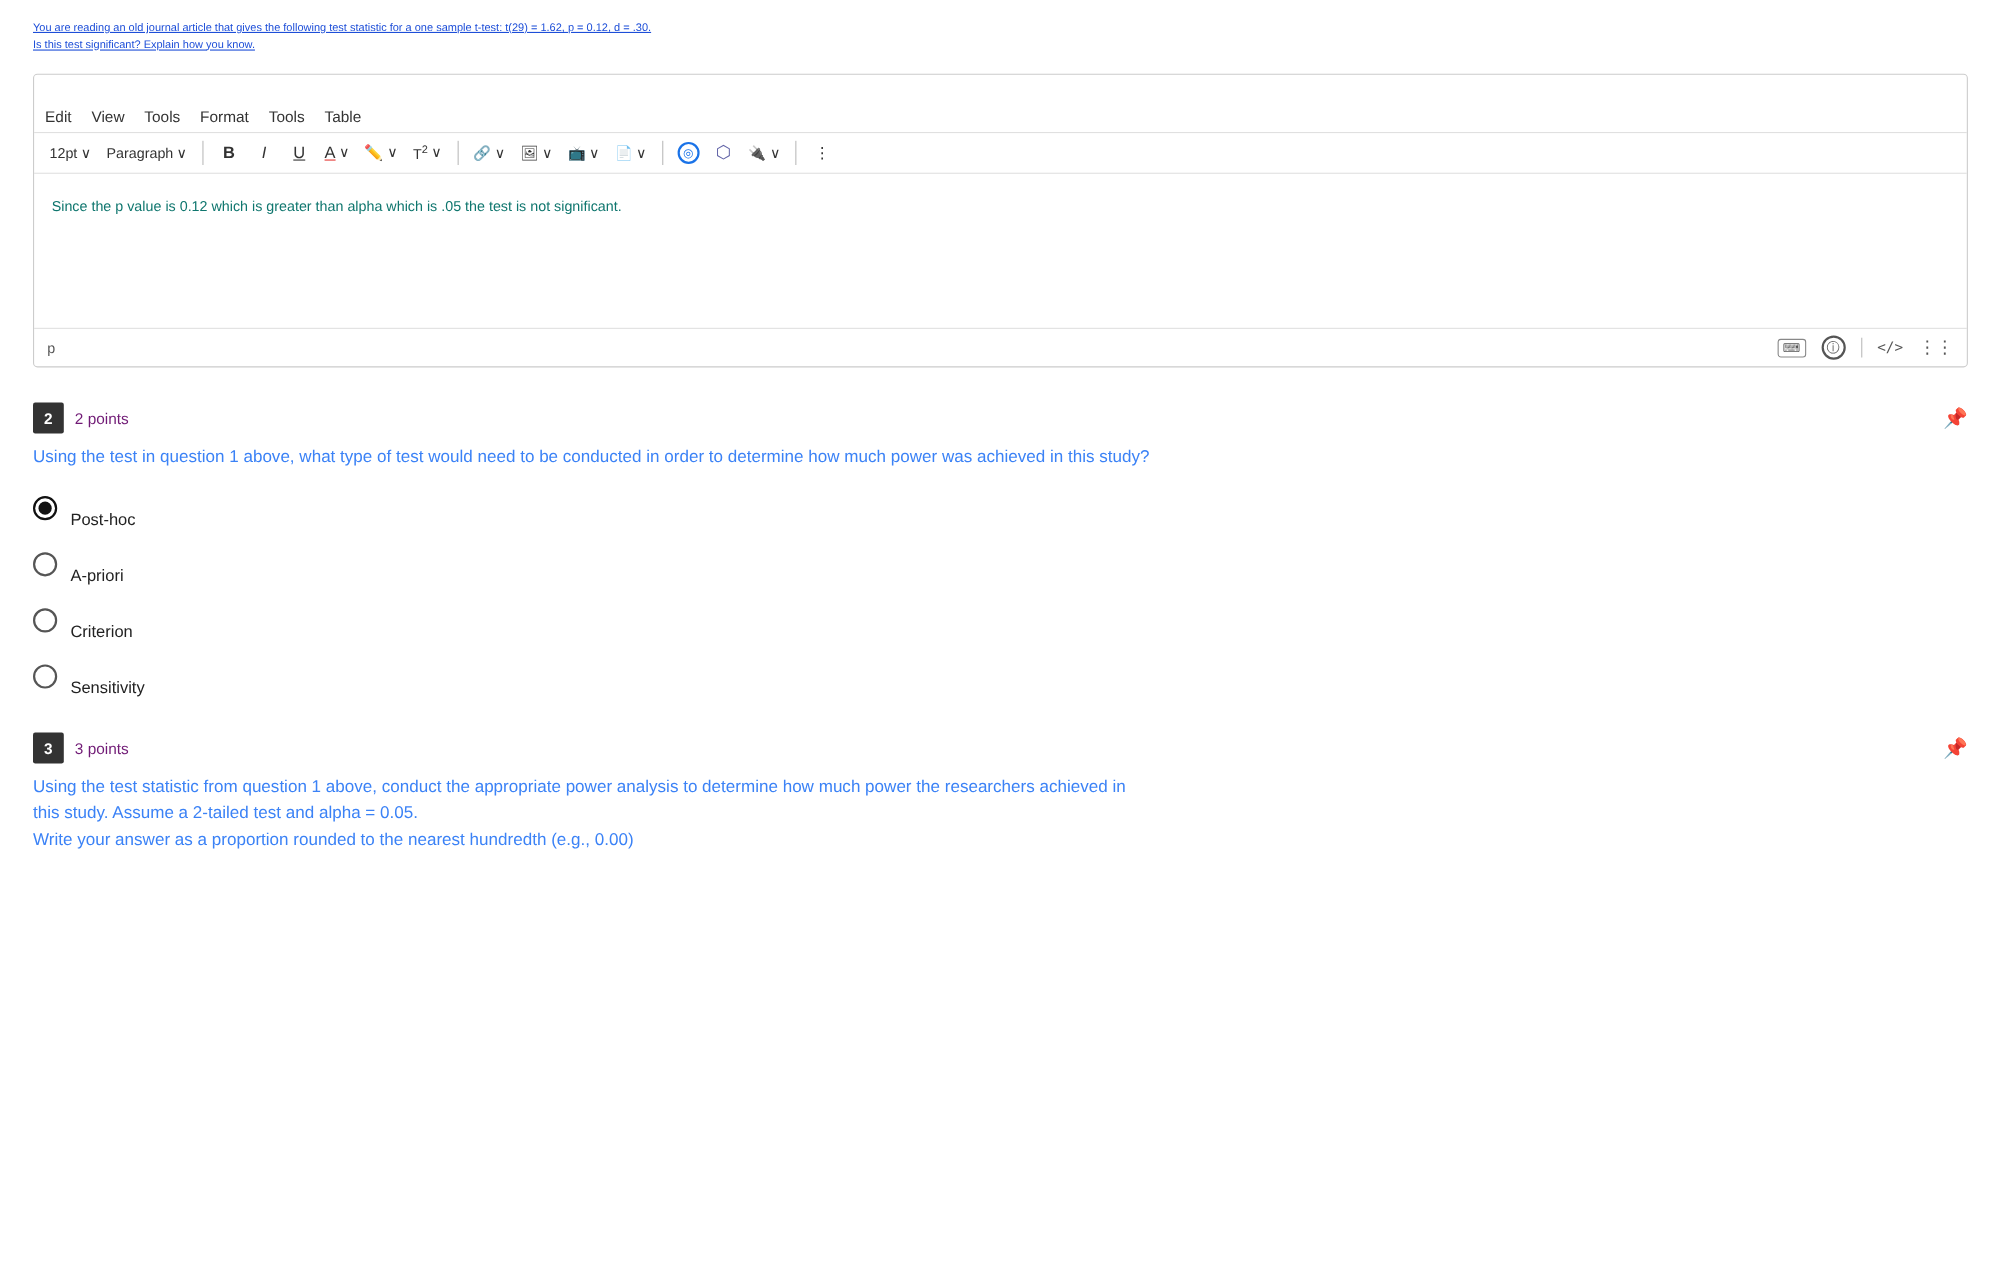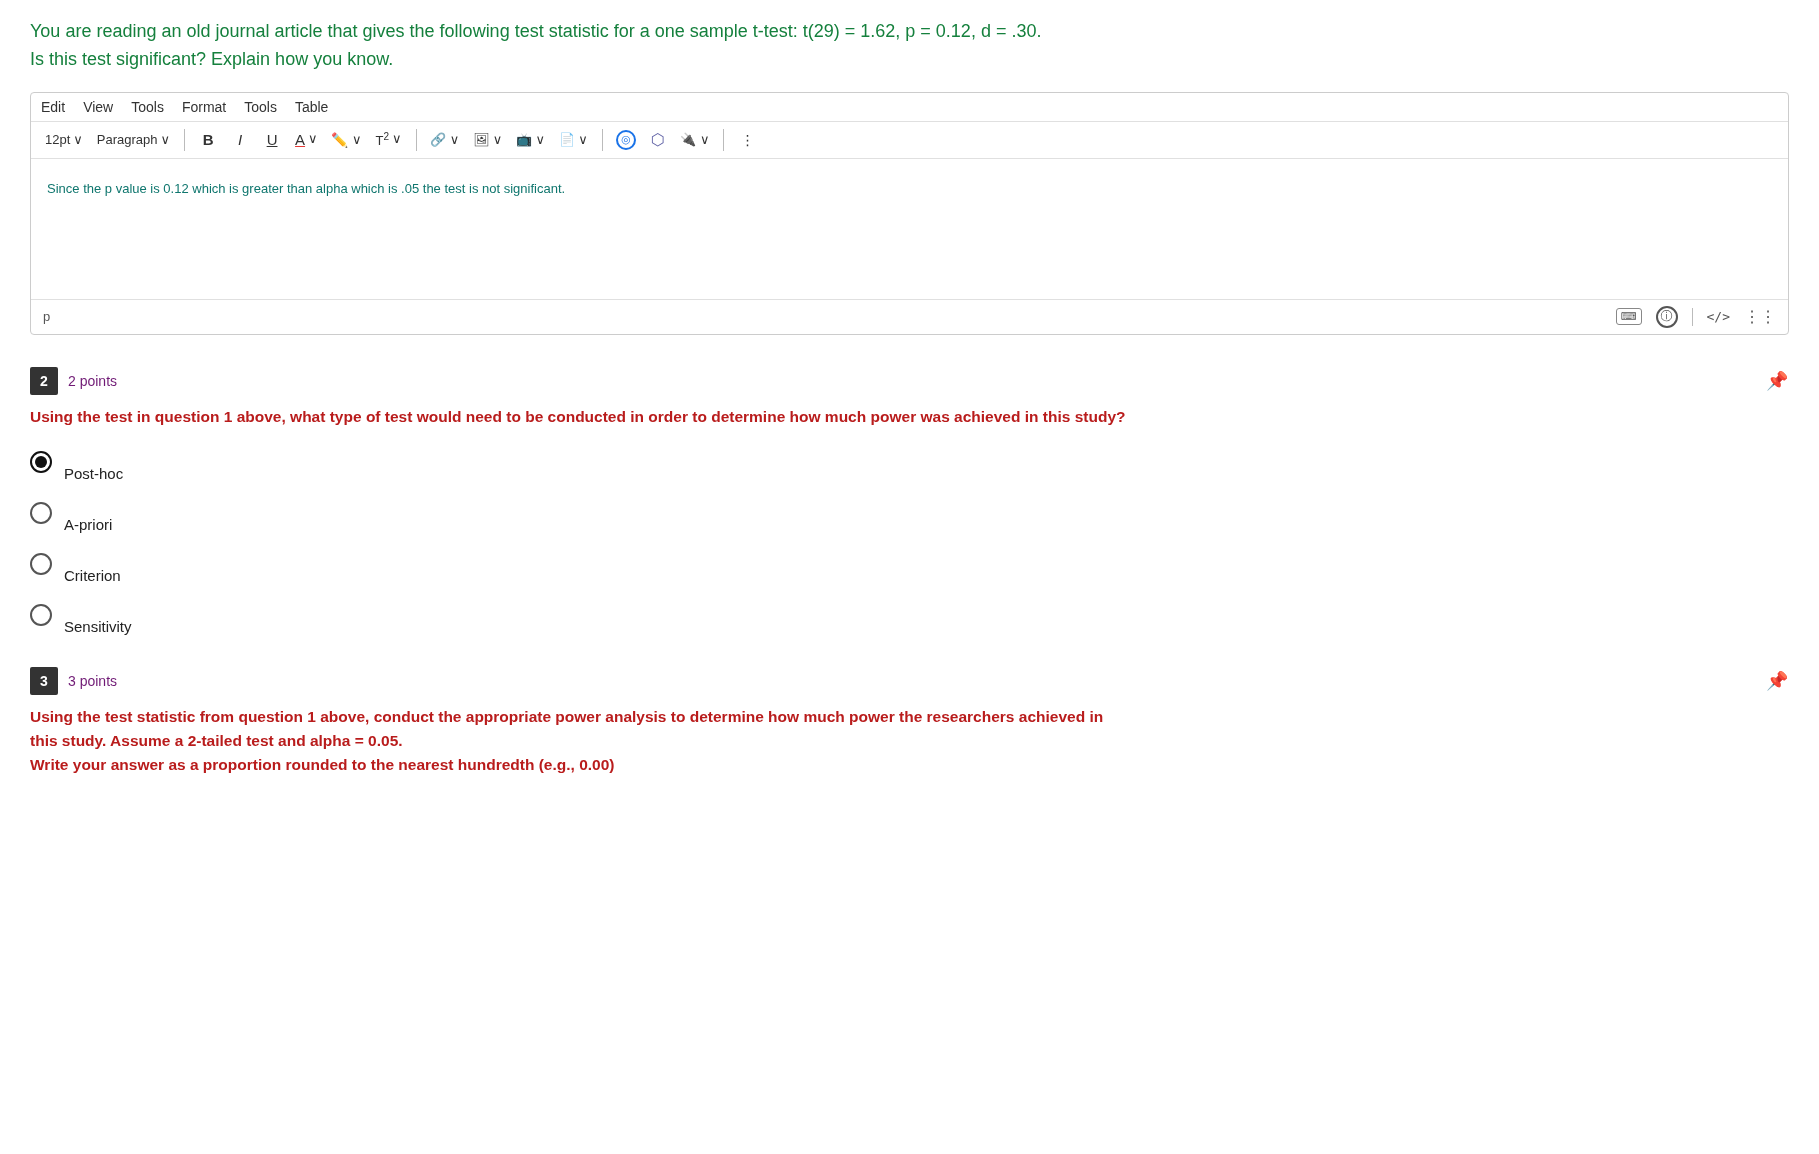--- a/index.html
+++ b/index.html
@@ -13,39 +13,41 @@
     }
 
     .page-container {
       max-width: 1819px;
       padding: 0 30px;
     }
 
     
     .question-1-prompt {
       padding: 18px 0 10px 0;
-      font-size: 18px;
+      font-size: 10px;
       line-height: 1.55;
-      color: #15803d;
+      color: #1d4ed8;
+      text-decoration: underline;
     }
 
     
     .editor-section {
       border: 1px solid #ccc;
       border-radius: 4px;
       margin-top: 8px;
     }
 
     .menu-bar {
       display: flex;
       padding: 6px 10px;
       gap: 18px;
       border-bottom: 1px solid #e0e0e0;
       font-size: 14px;
       color: #333;
+      margin-top: 24px;
     }
 
     .menu-bar span {
       cursor: pointer;
     }
 
     .toolbar {
       display: flex;
       align-items: center;
       padding: 5px 10px;
@@ -153,22 +155,21 @@
     .pin-icon {
       color: #888;
       font-size: 18px;
       cursor: pointer;
     }
 
     .question-text {
       font-size: 15.5px;
       line-height: 1.55;
       margin-bottom: 14px;
-      color: #b91c1c;
-      font-weight: bold;
+      color: #3b82f6;
     }
 
     
     .radio-option {
       display: flex;
       align-items: center;
       gap: 12px;
       margin-bottom: 12px;
       cursor: pointer;
     }

